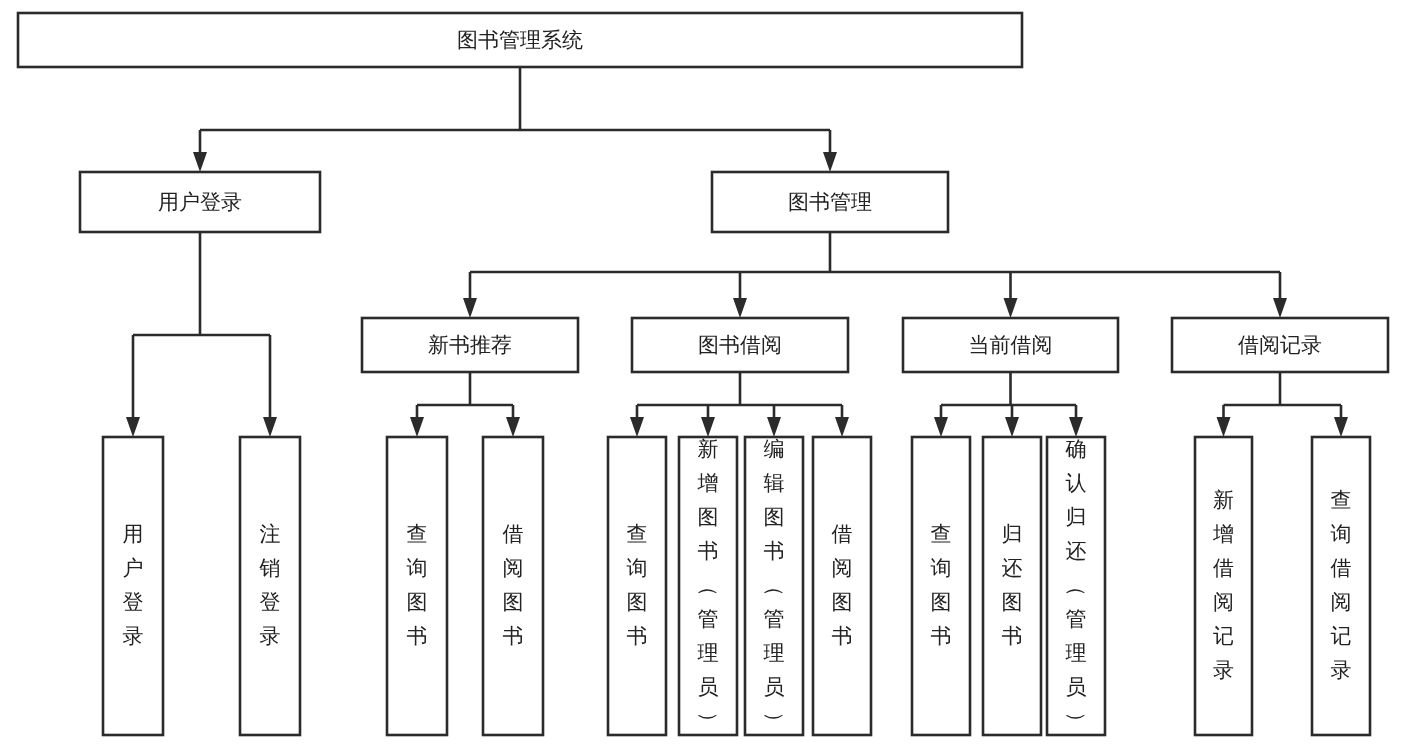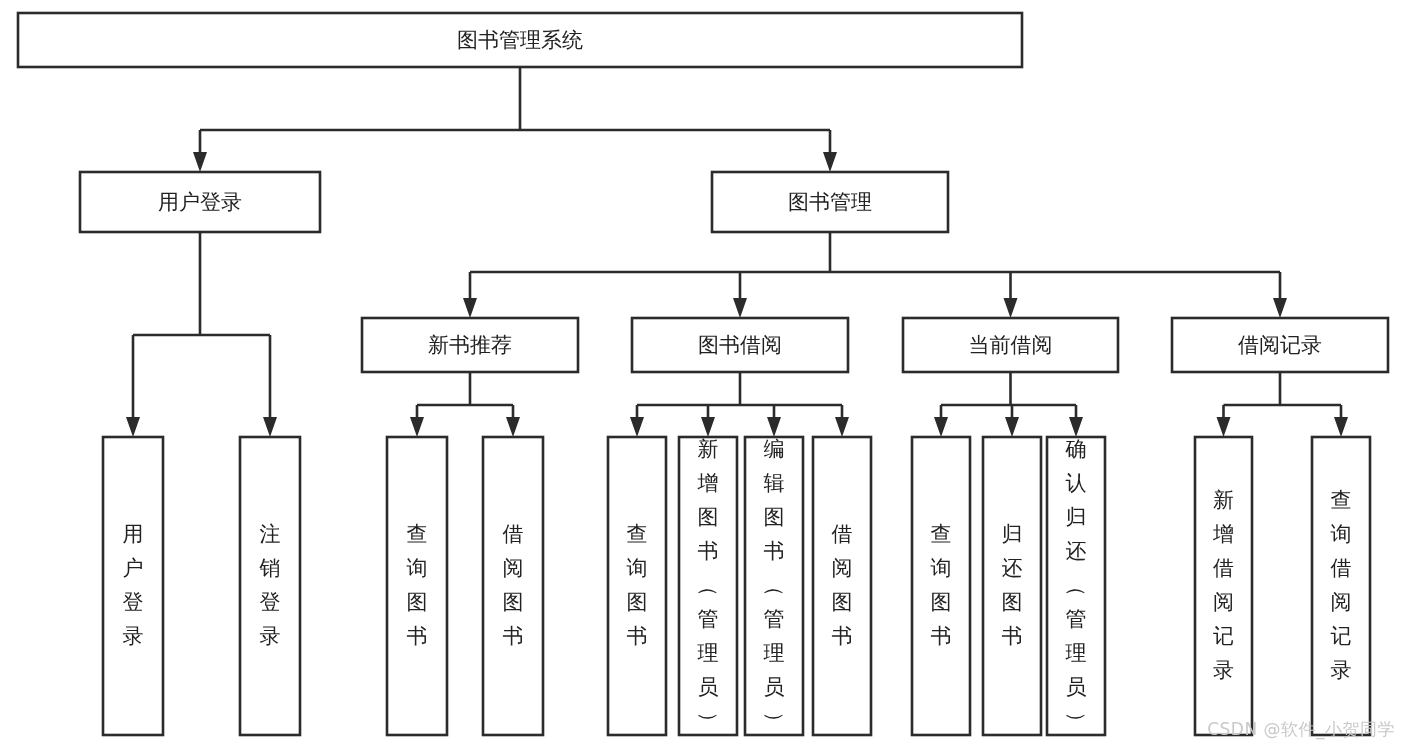--- a/index.html
+++ b/index.html
@@ -286,14 +286,13 @@
             <text x="1341" y="501" class="node-label-vert" dominant-baseline="middle">查</text>
             <text x="1341" y="535" class="node-label-vert" dominant-baseline="middle">询</text>
             <text x="1341" y="569" class="node-label-vert" dominant-baseline="middle">借</text>
             <text x="1341" y="603" class="node-label-vert" dominant-baseline="middle">阅</text>
             <text x="1341" y="637" class="node-label-vert" dominant-baseline="middle">记</text>
             <text x="1341" y="671" class="node-label-vert" dominant-baseline="middle">录</text>
           </g>
         </g>
       </g>
   </svg>
-  <div class="watermark">CSDN @软件_小贺同学</div>
 </div>
 
 </body></html>

